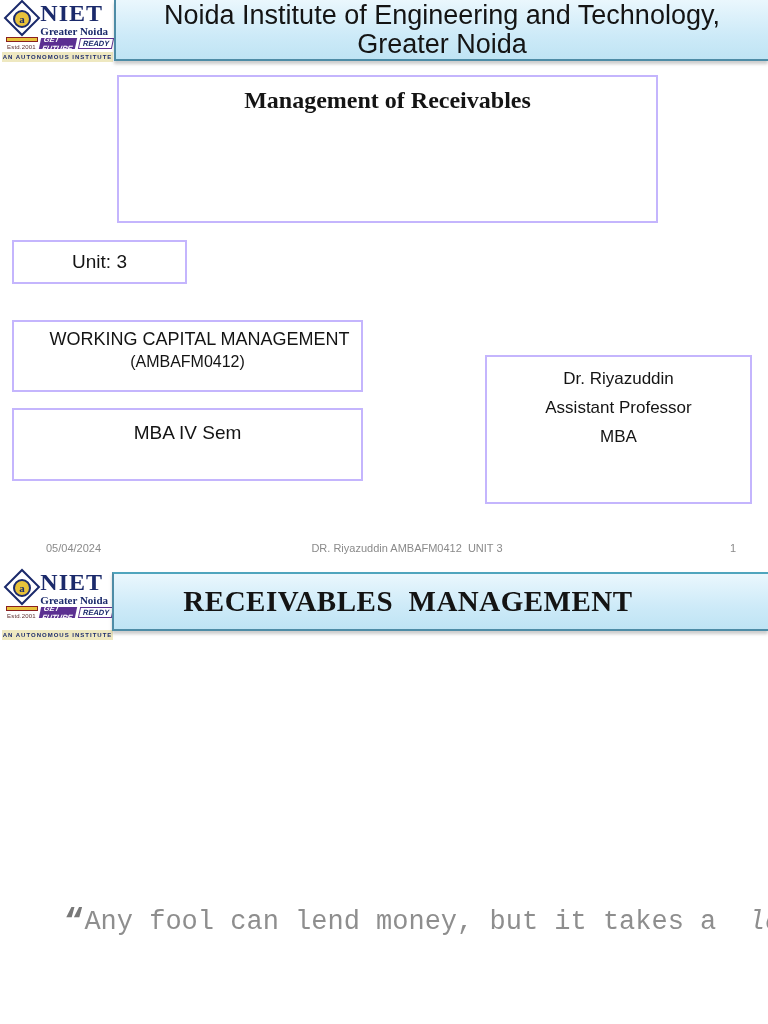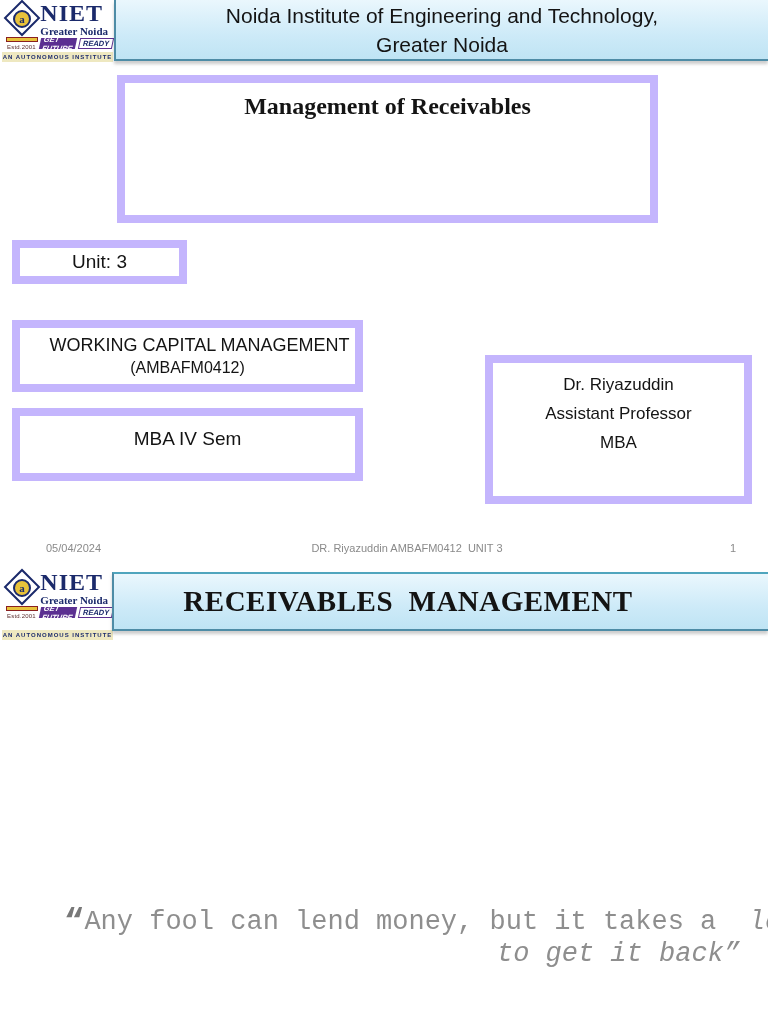--- a/index.html
+++ b/index.html
@@ -35,27 +35,27 @@
                margin-left:2px; transform:skewX(-12deg); display:flex; align-items:center; }
   .logo-strip { height:10px; background:#eee8c0; color:#1b2a6b; font-size:6px; font-weight:bold;
                 display:flex; align-items:center; justify-content:center; letter-spacing:1px; }
 
   
   .hbar { position:absolute; background:linear-gradient(#eaf7fd, #cdeaf8 60%, #bfe4f4);
           border:2px solid #4e8ca6; border-right:none;
           box-shadow:0 3px 3px rgba(110,110,110,0.35);
           display:flex; flex-direction:column; align-items:center; justify-content:center; }
   #bar1 { left:114px; top:0; width:654px; height:61px; border-top:none; }
-  #bar1 .l { font-size:21px; line-height:29px; text-align:center; }
+  #bar1 .l { font-size:27px; line-height:29px; text-align:center; }
   #bar2 { left:112px; top:572px; width:656px; height:59px; border-top-color:#4fa5bd; padding-right:66px; }
   #bar2 .l { font-family:"Liberation Serif", serif; font-weight:bold; font-size:29px;
              letter-spacing:0.5px; text-align:right; }
 
   
-  .cbox { position:absolute; border:8px solid #c4b5fd; background:#ffffff; text-align:center; }
+  .cbox { position:absolute; border:2px solid #c4b5fd; background:#ffffff; text-align:center; }
   #title-box   { left:117px; top:75px;  width:541px; height:148px; padding-top:10px; }
   #title-box .t { font-family:"Liberation Serif", serif; font-weight:bold; font-size:24px; }
   #unit-box    { left:12px;  top:240px; width:175px; height:44px;
                  display:flex; align-items:center; justify-content:center; font-size:19px; }
   #course-box  { left:12px;  top:320px; width:351px; height:72px; padding-top:6px; }
   #course-box .l1 { font-size:18px; line-height:23px;margin-left:24px; }
   #course-box .l2 { font-size:16px; line-height:22px; }
   #sem-box     { left:12px;  top:408px; width:351px; height:73px; padding-top:12px; font-size:19px; }
   #faculty-box { left:485px; top:331px; width:267px; height:149px; padding-top:7px;
                  font-size:17px; line-height:29px;margin-top:24px; }
@@ -155,19 +155,16 @@
     </div>
 
     <div class="hbar" id="bar2">
       <div class="l ws-pre">RECEIVABLES  MANAGEMENT</div>
     </div>
 
     <div id="quote">
       <div>
         <span class="qmark">“</span><span class="ws-pre">Any fool can lend money, but it takes a  </span><span class="it ws-pre">lot of skill</span>
       </div>
-      <div>
-        <span class="it ws-pre">to get it back”</span>
-      </div>
     </div>
   </div>
 
 </div>
 
 </body></html>

